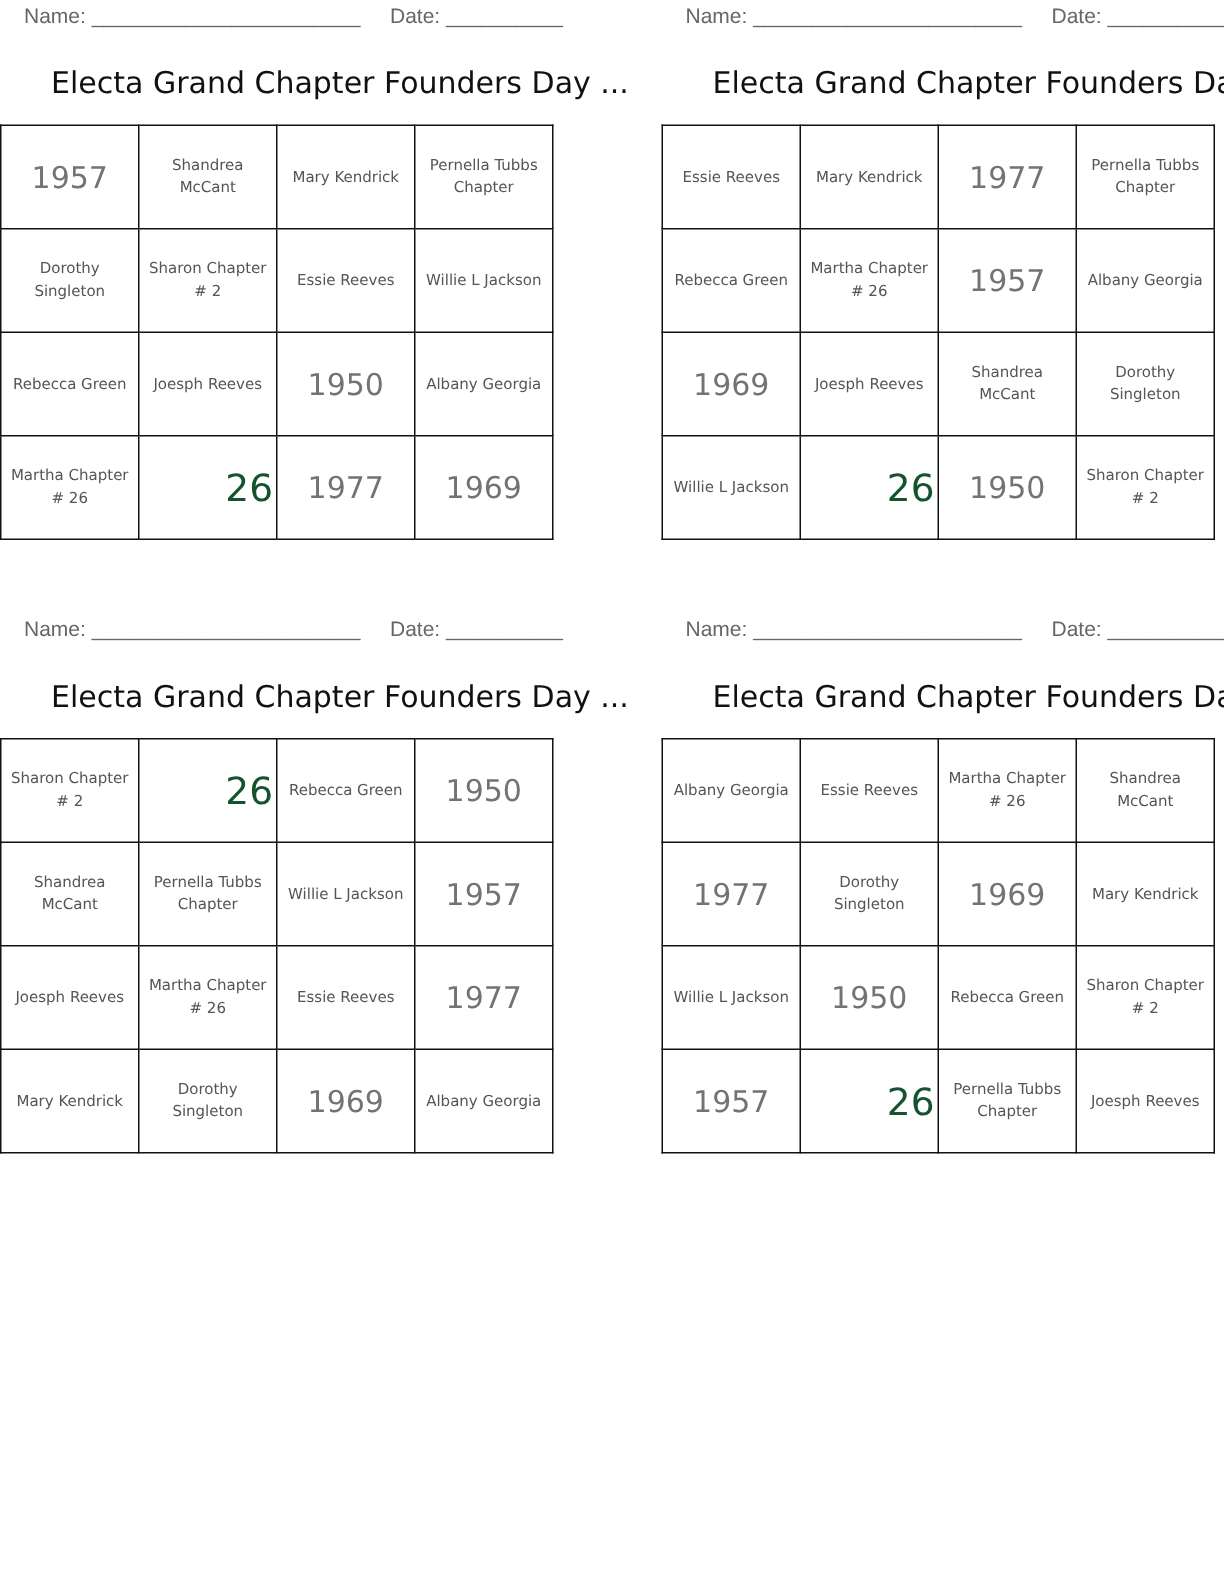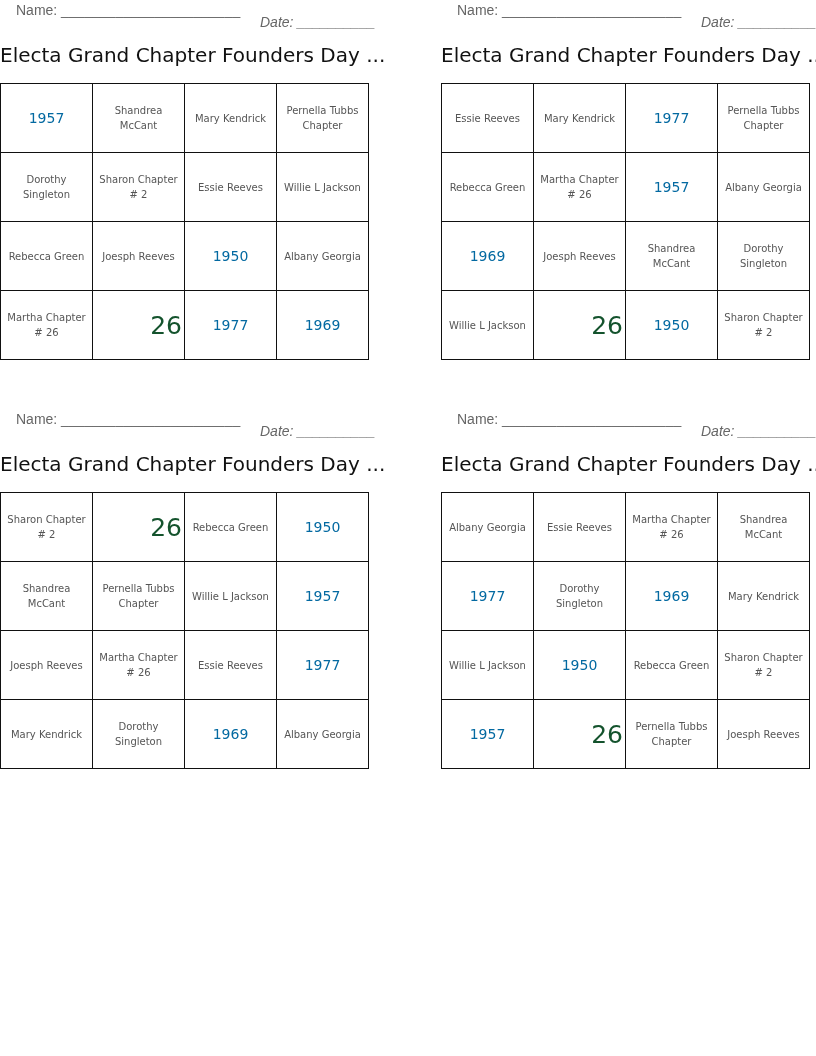--- a/index.html
+++ b/index.html
@@ -1,24 +1,24 @@
 <!DOCTYPE html>
 <html><head>
 <meta charset="utf-8">
 <style>
   html, body { margin:0; padding:0; background:#ffffff; }
   body { width:816px; height:1056px; position:relative; overflow:hidden; font-family:"DejaVu Sans", sans-serif; }
   .card { position:absolute; width:376px; }
   .namedate { position:absolute; top:2px; left:0; width:376px; height:16px; font-family:"Liberation Sans", sans-serif; font-size:14px; color:#666; }
   .namedate .name { position:absolute; left:0; top:0; white-space:nowrap;margin-left:16px; }
-  .namedate .date { position:absolute; left:260px; top:12px; white-space:nowrap;font-style:italic; }
-  .title { position:absolute; top:43px; left:0; font-family:"DejaVu Sans", sans-serif; font-size:20px; color:#111; white-space:nowrap; }
+  .namedate .date { position:absolute; left:260px; top:0; white-space:nowrap; }
+  .title { position:absolute; top:43px; left:0; font-family:"DejaVu Sans", sans-serif; font-size:20px; color:#111; white-space:nowrap;padding-left:34px; }
   .grid { position:absolute; top:83px; left:0; border-collapse:collapse; table-layout:fixed; }
   .grid td { width:92px; height:69px; border:1px solid #111; text-align:center; vertical-align:middle; padding:0 2px; color:#555; font-size:10px; line-height:15px; box-sizing:border-box; }
-  .grid td.year { font-size:14px; color:#0369a1; }
+  .grid td.year { font-size:20px; color:#737373; }
   .grid td.big { font-size:25px; color:#14532d;text-align:right; }
 </style>
 </head>
 <body>
 
 <div id="cards">
     <div class="card" style="left: 0px; top: 0px;">
     <div class="namedate">
       <span class="name">Name: _______________________</span>
       <span class="date">Date: __________</span>

